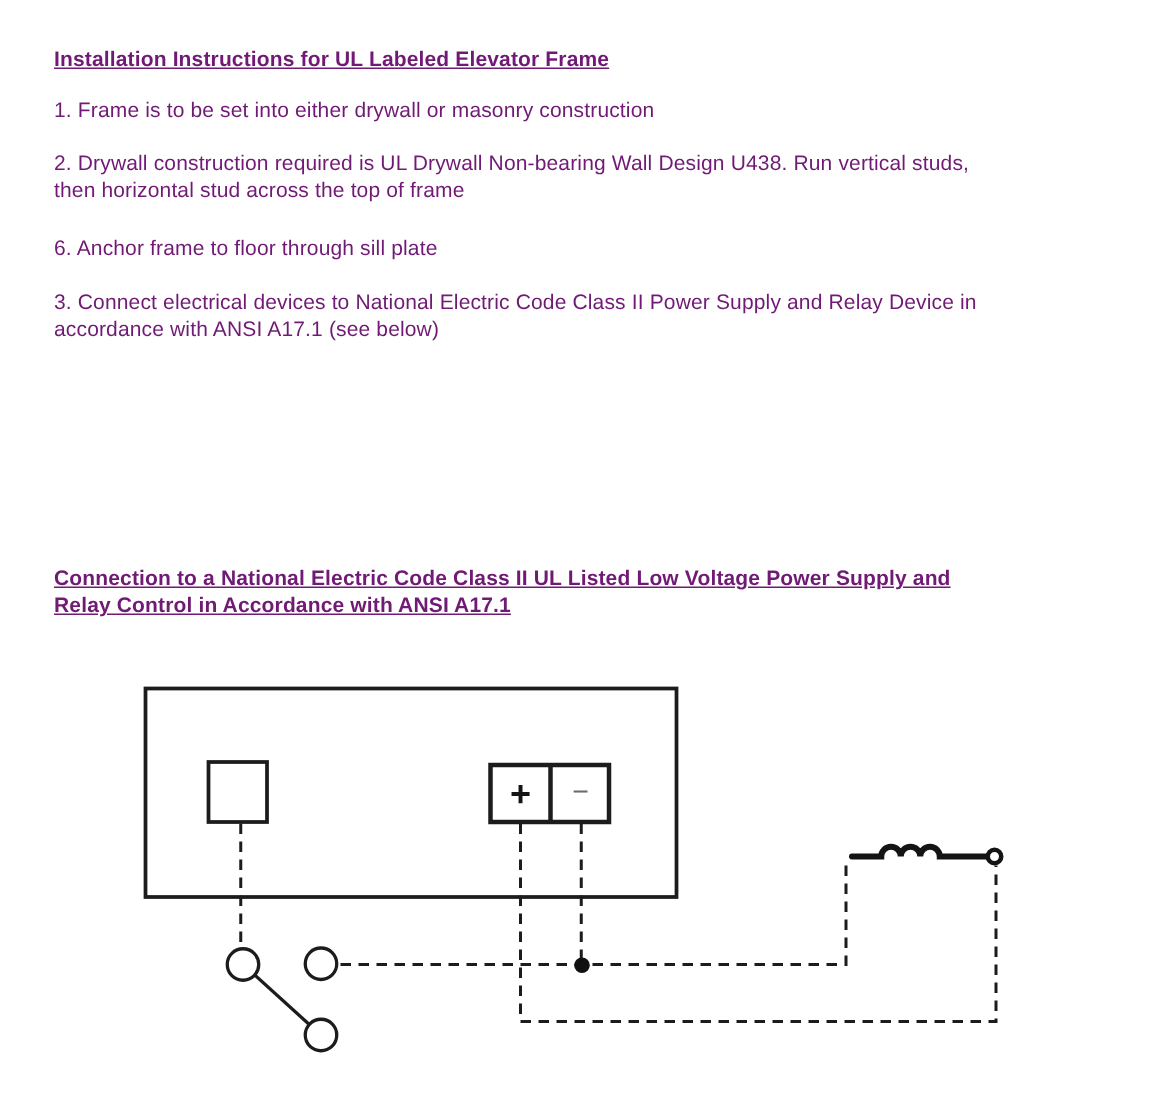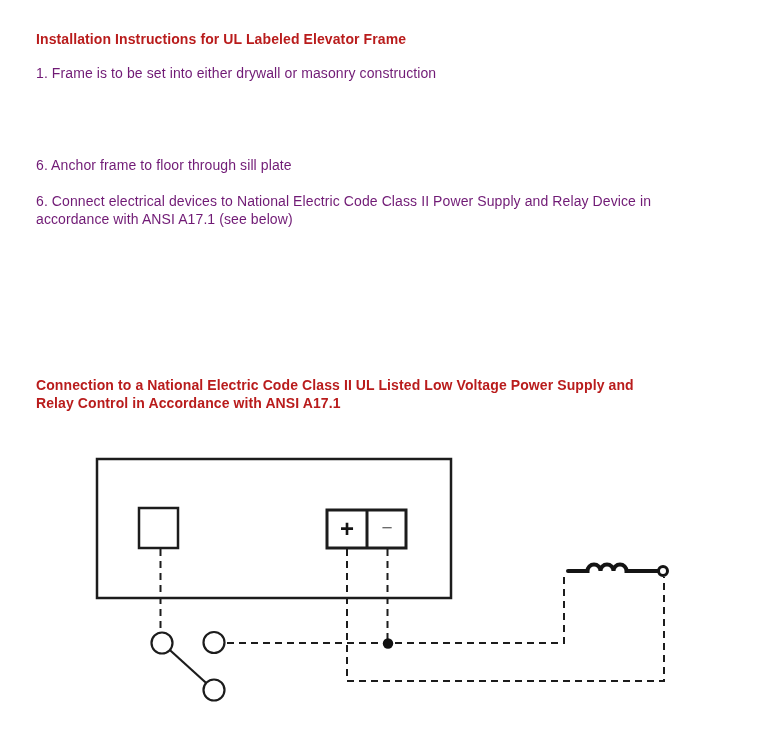--- a/index.html
+++ b/index.html
@@ -20,21 +20,22 @@
     left: 36px;
     width: 700px;
     font-size: 14px;
     line-height: 18px;
     color: #701a75;
     white-space: pre-line;
     letter-spacing: 0.1px;
   }
   .para.bold {
     font-weight: bold;
-    color: #b91c1c;
+    color: #701a75;
+    text-decoration: underline;
   }
   .diagram-svg {
     position: absolute;
     left: 0;
     top: 0;
     width: 768px;
     height: 735px;
   }
   .plus-text {
     font-family: "Liberation Sans", sans-serif;
@@ -52,24 +53,26 @@
 </head>
 <body>
 
 <div class="page">
 
   <div class="text-layer">
     <div class="para bold" style="top:30px">Installation Instructions for UL Labeled Elevator Frame</div>
 
     <div class="para" style="top:64px">1. Frame is to be set into either drywall or masonry construction</div>
 
+    <div class="para" style="top:99px">2. Drywall construction required is UL Drywall Non-bearing Wall Design U438. Run vertical studs,
+then horizontal stud across the top of frame</div>
 
     <div class="para" style="top:156px">6. Anchor frame to floor through sill plate</div>
 
-    <div class="para" style="top:192px">6. Connect electrical devices to National Electric Code Class II Power Supply and Relay Device in
+    <div class="para" style="top:192px">3. Connect electrical devices to National Electric Code Class II Power Supply and Relay Device in
 accordance with ANSI A17.1 (see below)</div>
 
 
     <div class="para bold" style="top:376px">Connection to a National Electric Code Class II UL Listed Low Voltage Power Supply and
 Relay Control in Accordance with ANSI A17.1</div>
   </div>
 
   <svg class="diagram-svg" viewBox="0 0 768 735">
 
     <rect x="97" y="459" width="354" height="139" fill="none" stroke="#1c1c1c" stroke-width="2.5"></rect>

